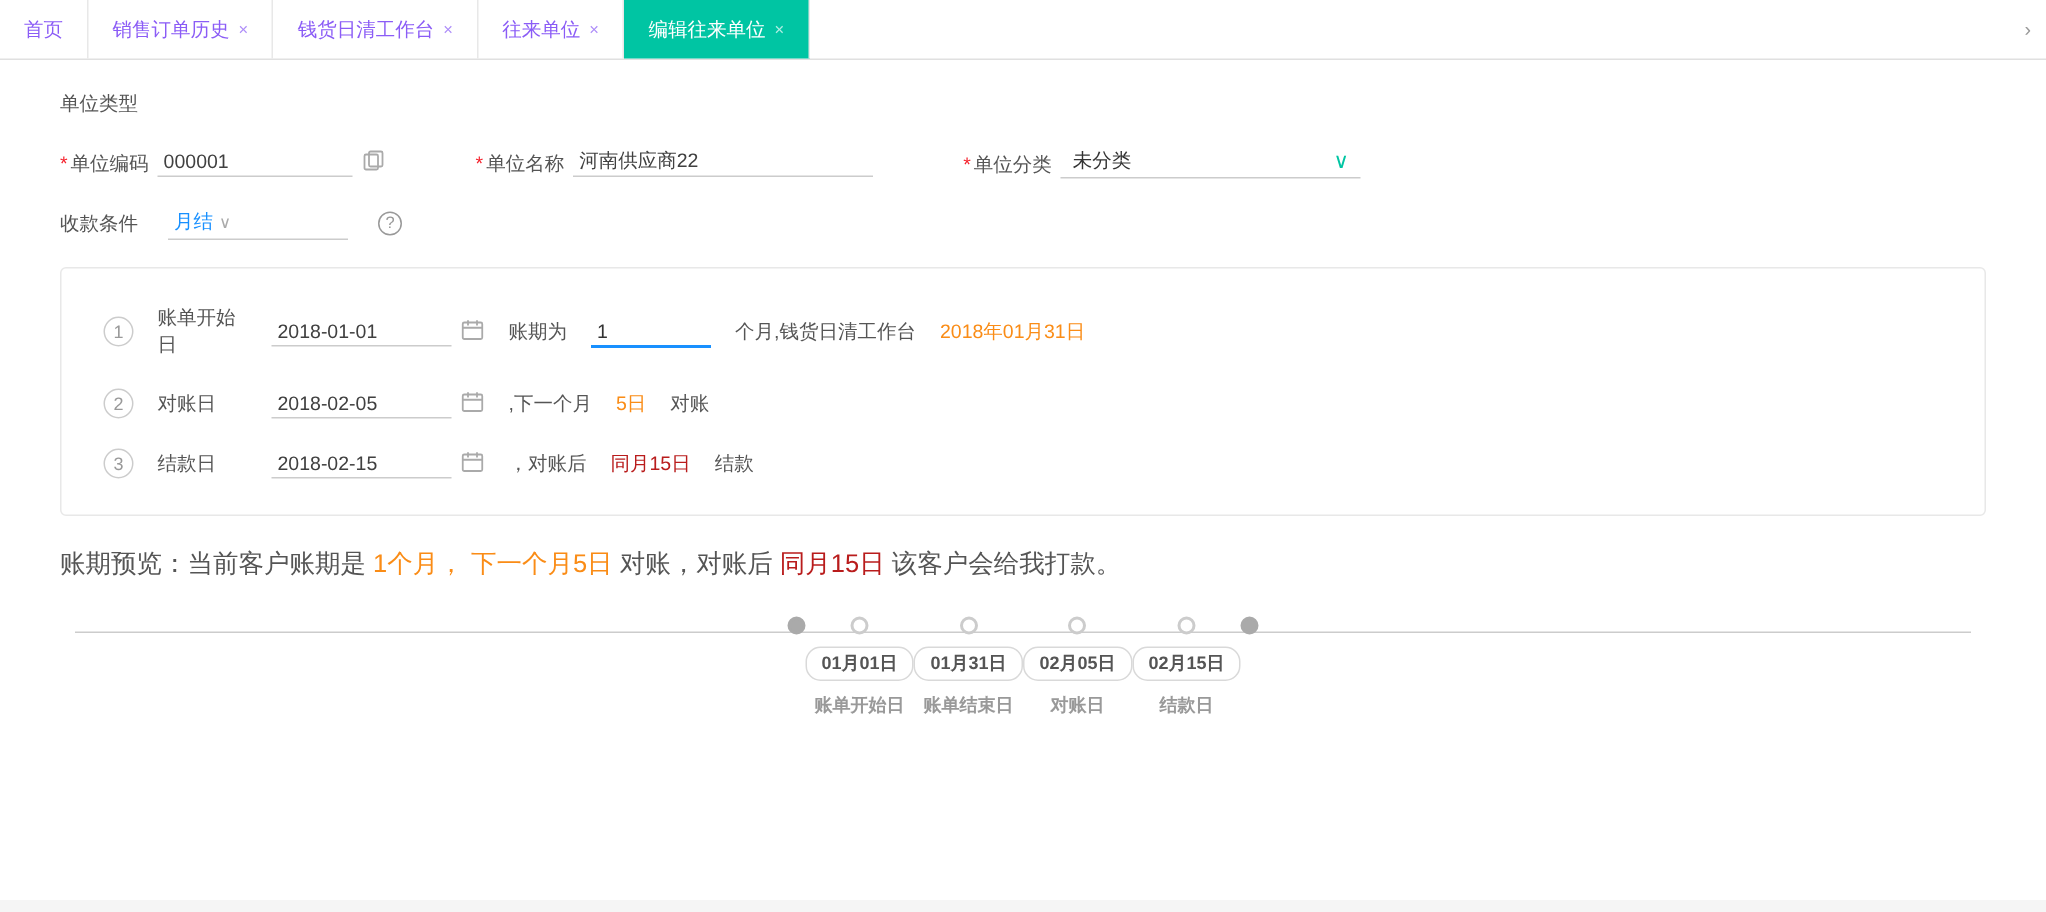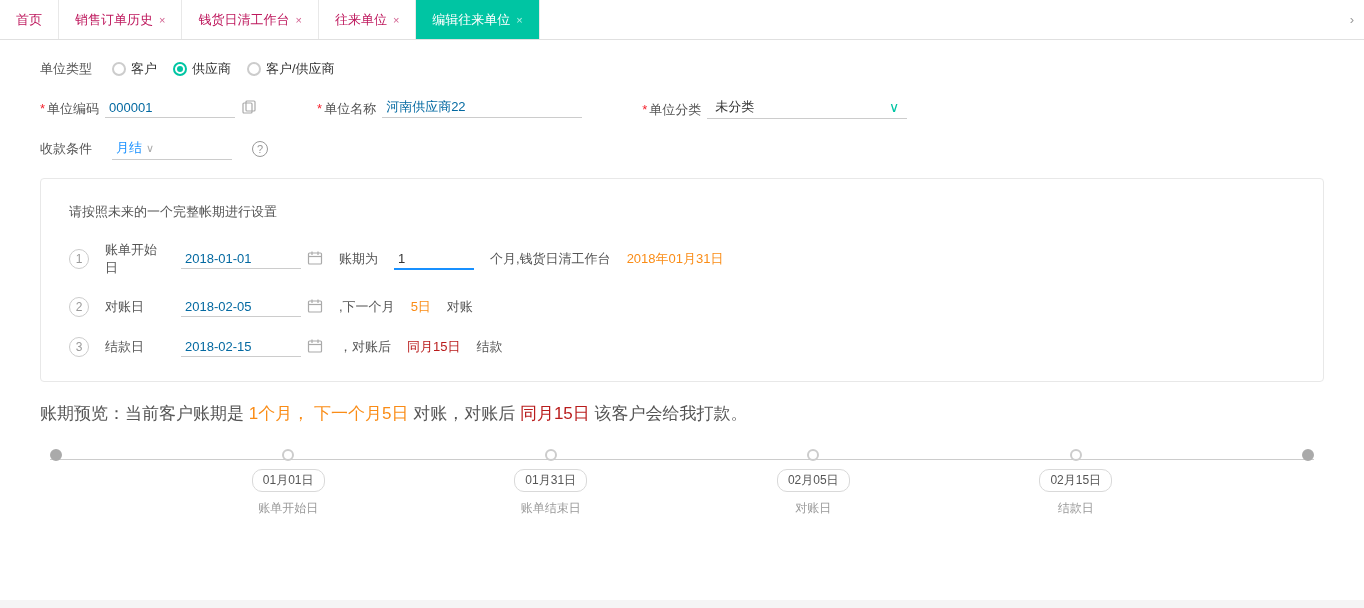--- a/index.html
+++ b/index.html
@@ -13,21 +13,21 @@
       border-bottom: 1px solid #e0e0e0;
       height: 40px;
       padding-left: 0;
     }
     .tab {
       display: flex;
       align-items: center;
       padding: 0 16px;
       cursor: pointer;
       font-size: 13px;
-      color: #be185d;
+      color: #8b5cf6;
       border-right: 1px solid #e8e8e8;
       height: 100%;
       white-space: nowrap;
       gap: 6px;
     }
     .tab.active {
       background: #00c5a3;
       color: #fff;
     }
     .tab .close-x {
@@ -97,21 +97,21 @@
       background: #00c5a3;
     }
 
     
     .input-field {
       border: none;
       border-bottom: 1px solid #ccc;
       outline: none;
       font-size: 13px;
       padding: 2px 4px;
-      color: #0369a1;
+      color: #404040;
       background: transparent;
       min-width: 120px;
     }
 
     .field-group {
       display: flex;
       align-items: flex-end;
       gap: 6px;
     }
 
@@ -241,24 +241,25 @@
       top: 10px;
       left: 10px;
       right: 10px;
       height: 1px;
       background: #ccc;
       z-index: 0;
     }
     .tl-points {
       display: flex;
       align-items: flex-start;
-      justify-content: space-between;
+      justify-content: center;
       width: 100%;
       position: relative;
       z-index: 1;
+      font-weight: bold;
     }
     .tl-point {
       display: flex;
       flex-direction: column;
       align-items: center;
       gap: 8px;
     }
     .tl-dot {
       width: 12px;
       height: 12px;
@@ -307,34 +308,20 @@
     <span>编辑往来单位</span>
     <span class="close-x">×</span>
   </div>
   <div class="tab-more">›</div>
 </div>
 
 <div class="main-content">
 
   <div class="form-row">
     <span class="form-label">单位类型</span>
-    <div class="radio-group">
-      <label class="radio-item">
-        <div class="radio-circle"></div>
-        <span>客户</span>
-      </label>
-      <label class="radio-item">
-        <div class="radio-circle checked"></div>
-        <span>供应商</span>
-      </label>
-      <label class="radio-item">
-        <div class="radio-circle"></div>
-        <span>客户/供应商</span>
-      </label>
-    </div>
   </div>
 
   <div class="form-row">
     <div class="field-group">
       <span class="form-label">
         <span class="required-star">*</span><span>单位编码</span>
       </span>
       <input class="input-field" type="text" style="width: 130px;" value="000001">
       <span class="calendar-icon-btn">
         <svg width="16" height="16" viewBox="0 0 16 16" fill="#aaa">
@@ -363,21 +350,20 @@
   <div class="form-row">
     <span class="form-label">收款条件</span>
     <div class="dropdown-field">
       <span class="dropdown-value">月结</span>
       <span class="dropdown-arrow">∨</span>
     </div>
     <div class="help-icon">?</div>
   </div>
 
   <div class="settings-box">
-    <div class="settings-title">请按照未来的一个完整帐期进行设置</div>
 
     <div class="timeline-row">
       <div class="row-num">1</div>
       <span class="row-label">账单开始日</span>
       <div class="field-group">
         <input class="input-field" type="text" style="width: 110px;" value="2018-01-01">
         <span class="calendar-icon-btn">
           <svg width="16" height="16" viewBox="0 0 16 16" fill="none">
               <rect x="1.5" y="3" width="13" height="11" rx="1" stroke="#aaa" stroke-width="1.2"></rect>
               <line x1="1.5" y1="6.5" x2="14.5" y2="6.5" stroke="#aaa" stroke-width="1.2"></line>

